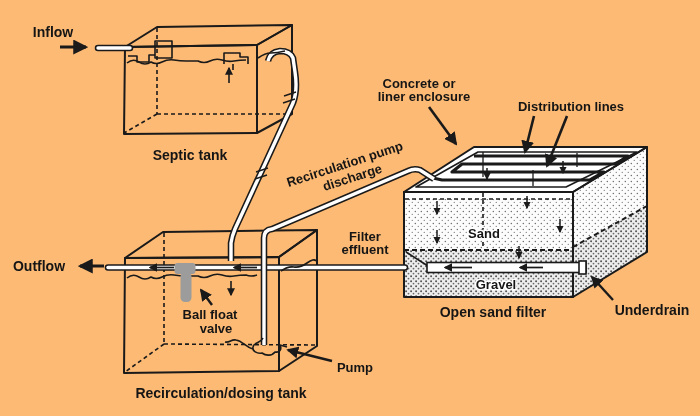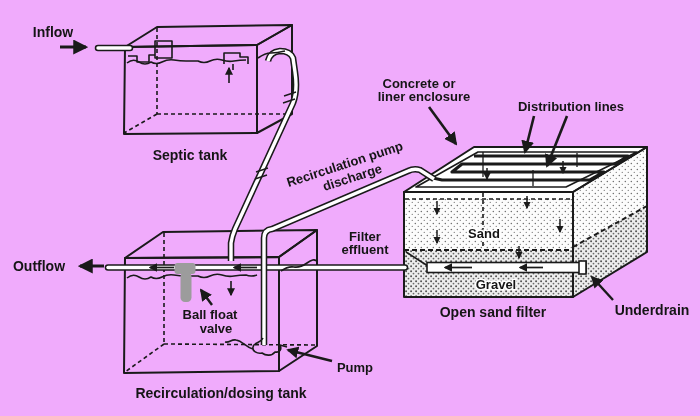--- a/index.html
+++ b/index.html
@@ -1,16 +1,16 @@
 <!DOCTYPE html>
 <html><head>
 <meta charset="utf-8">
 <style>
   html,body{margin:0;padding:0;background:#ffffff;}
-  .canvas{position:relative;width:700px;height:416px;background:#f0abfc;overflow:hidden;
+  .canvas{position:relative;width:700px;height:416px;background:#fdba74;overflow:hidden;
           font-family:"Liberation Sans", sans-serif;}
   svg text{font-family:"Liberation Sans", sans-serif;font-weight:bold;fill:#151515;}
   .edge{fill:none;stroke:#1a1a1a;stroke-width:2;stroke-linejoin:round;}
   .thin{fill:none;stroke:#1a1a1a;stroke-width:1.6;stroke-linejoin:round;}
   .hid{fill:none;stroke:#1a1a1a;stroke-width:1.6;stroke-dasharray:4 3;}
   .pipeO{fill:none;stroke:#1a1a1a;stroke-width:6.5;}
   .pipeI{fill:none;stroke:#ffffff;stroke-width:3.4;}
   .arr{fill:none;stroke:#1a1a1a;}
   .halo{paint-order:stroke;stroke:#ffffff;stroke-width:3px;}
 </style>

